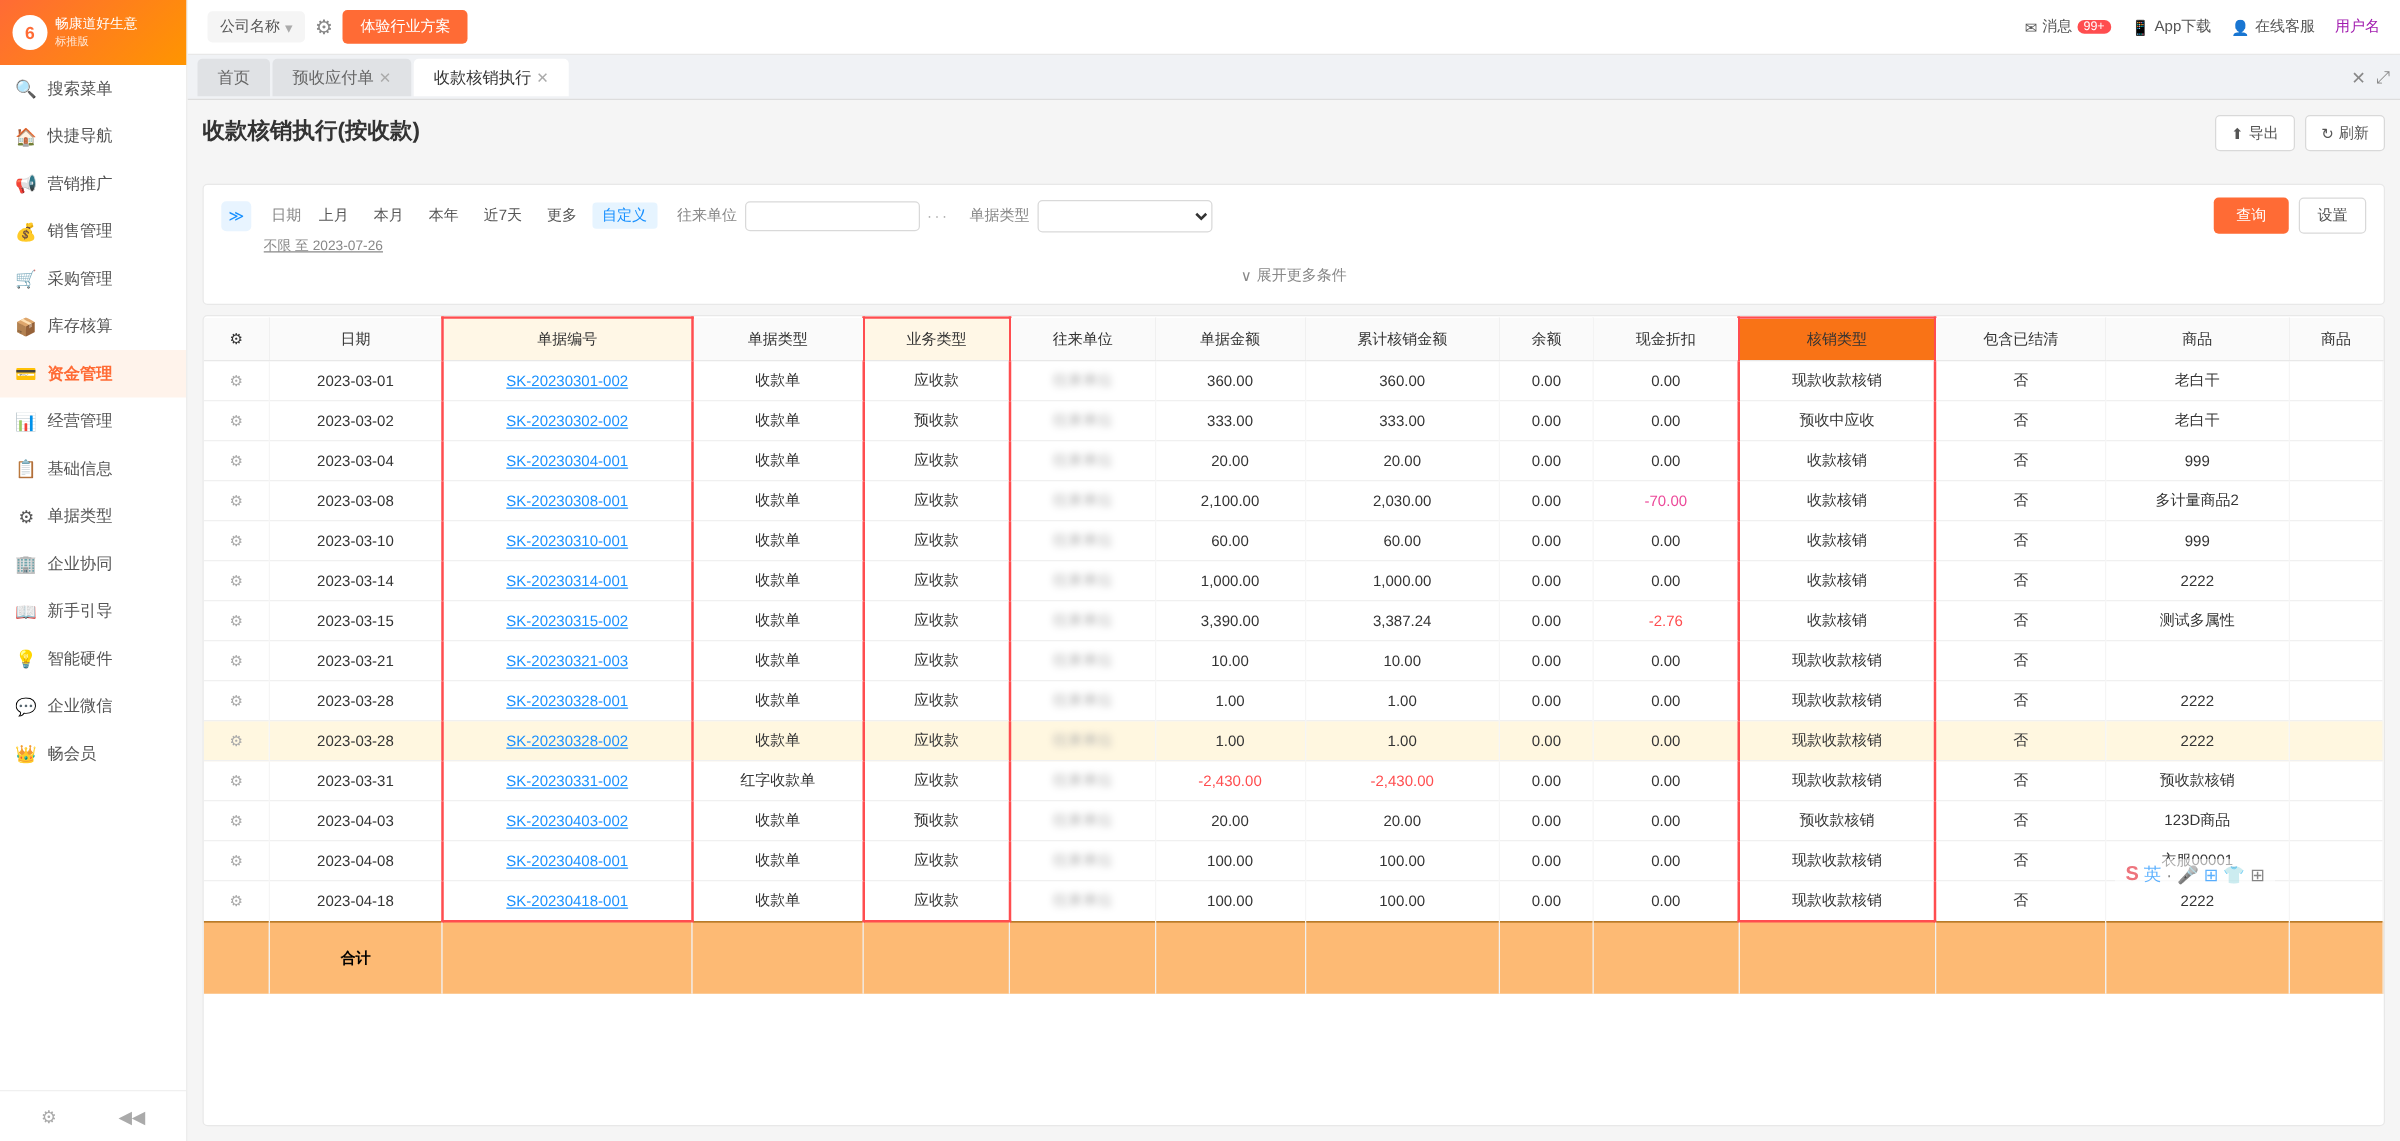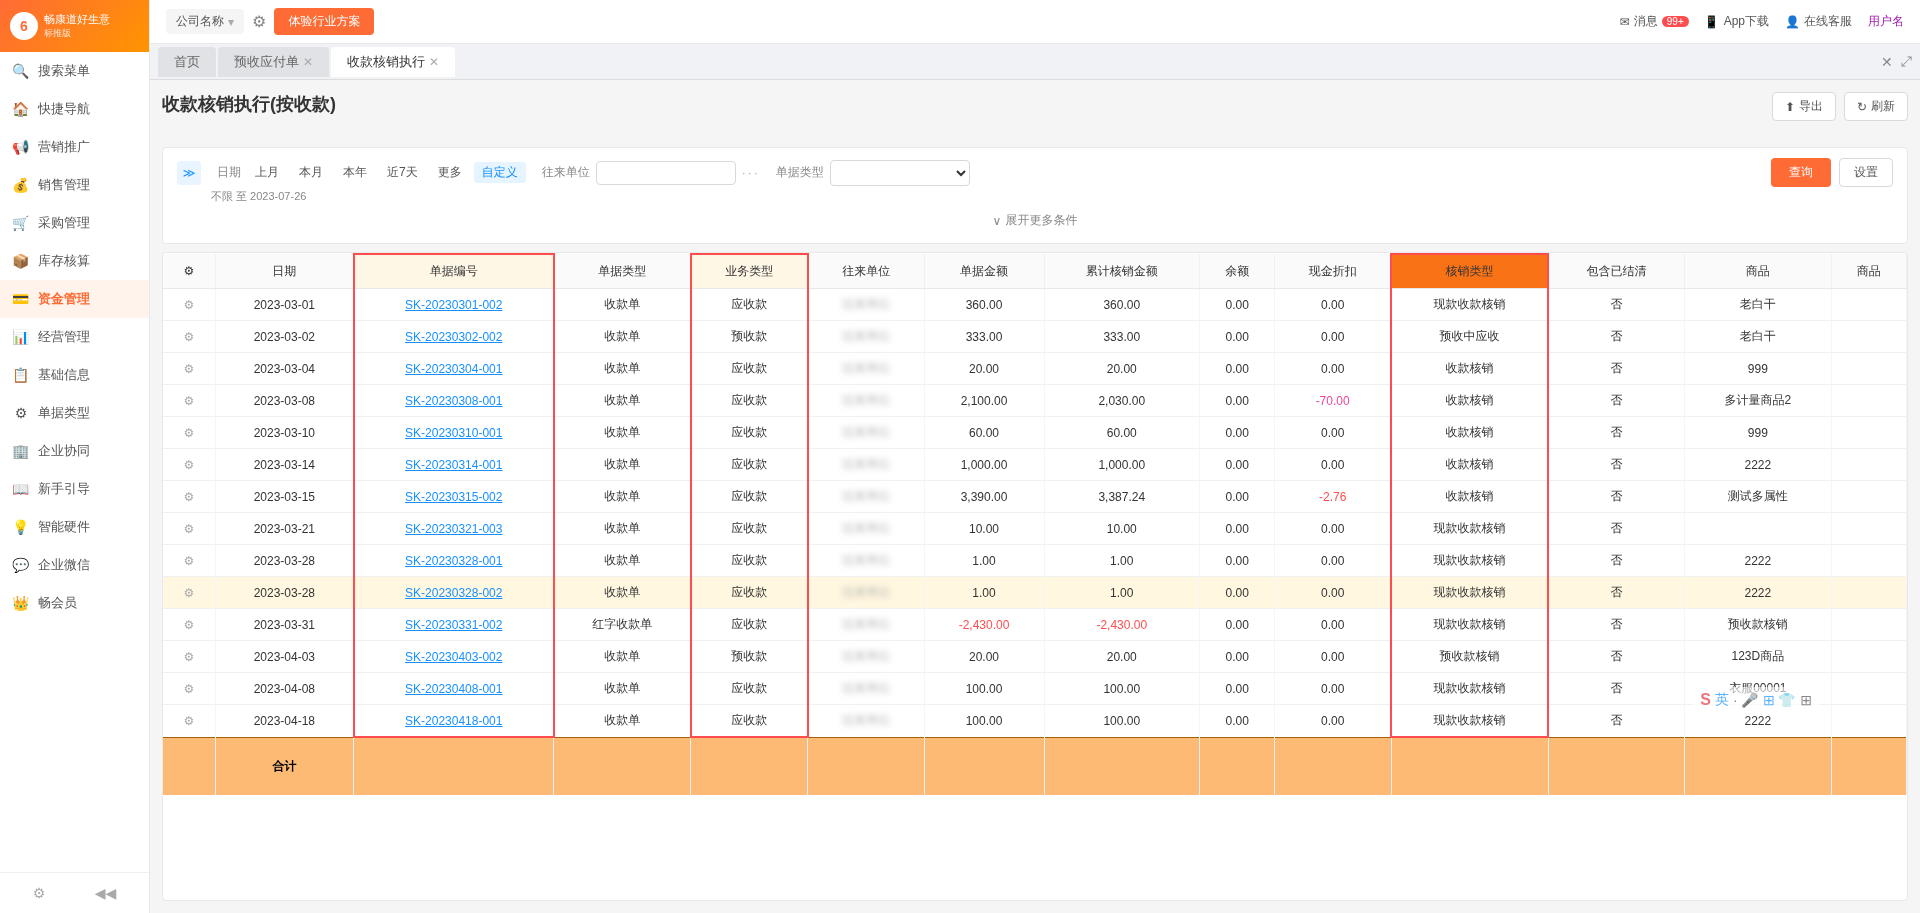--- a/index.html
+++ b/index.html
@@ -174,21 +174,21 @@
     }
     .filter-label { color: #888; font-size: 12px; white-space: nowrap; }
     .filter-date-shortcuts { display: flex; gap: 4px; text-align: right; }
     .date-shortcut {
       padding: 2px 8px; border-radius: 3px; cursor: pointer;
       font-size: 12px; color: #555;
     }
     .date-shortcut.custom {
       background: #e6f4ff; color: #1890ff; border-radius: 3px;
     }
-    .filter-date-range { color: #888; font-size: 11px; }
+    .filter-date-range { color: #888; font-size: 11px; text-decoration: underline; }
     .filter-input {
       border: 1px solid #d9d9d9; border-radius: 4px;
       padding: 4px 8px; font-size: 12px; width: 140px; color: #333;
     }
     .filter-select {
       border: 1px solid #d9d9d9; border-radius: 4px;
       padding: 4px 8px; font-size: 12px; min-width: 140px; color: #333;
       background: #fff; cursor: pointer;
     }
     .filter-dots { color: #aaa; letter-spacing: 2px; cursor: pointer; }

